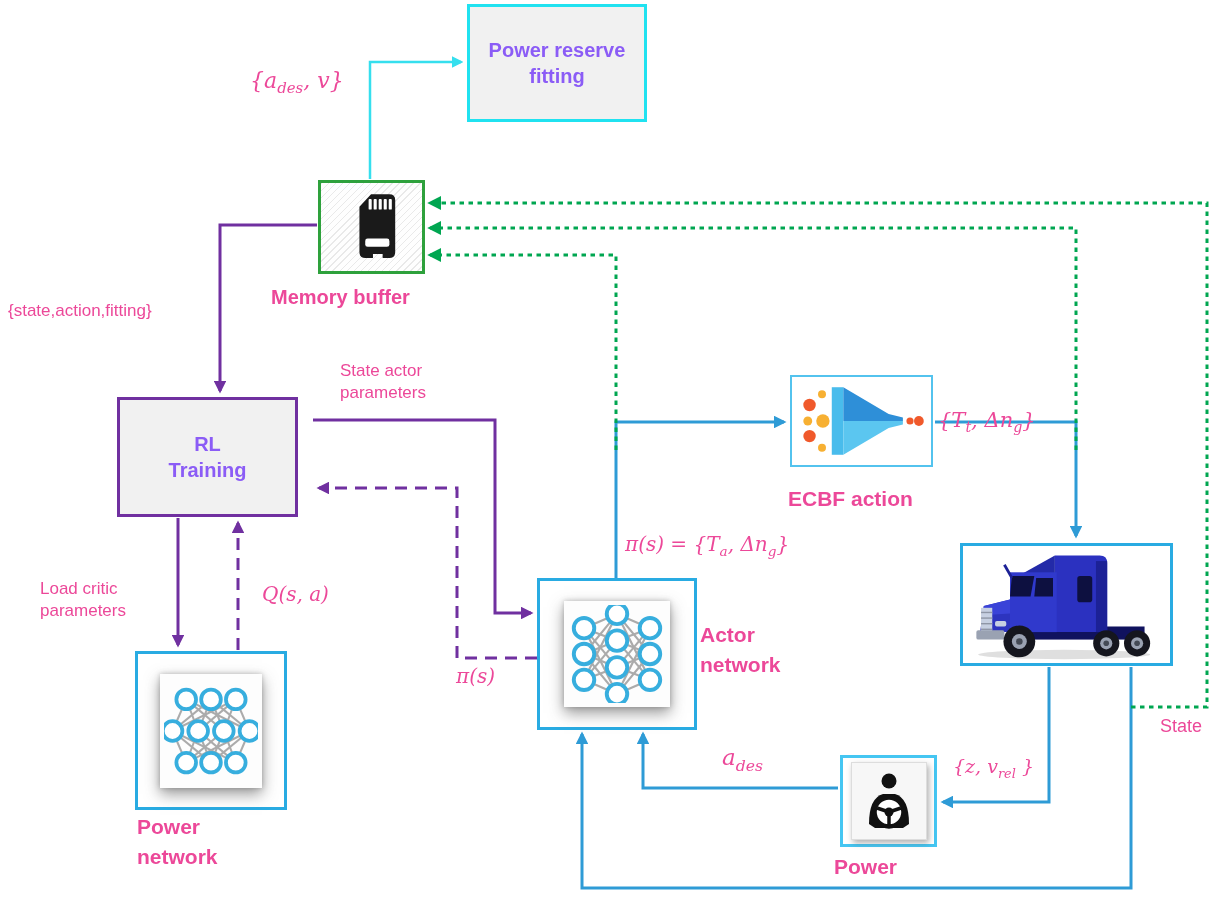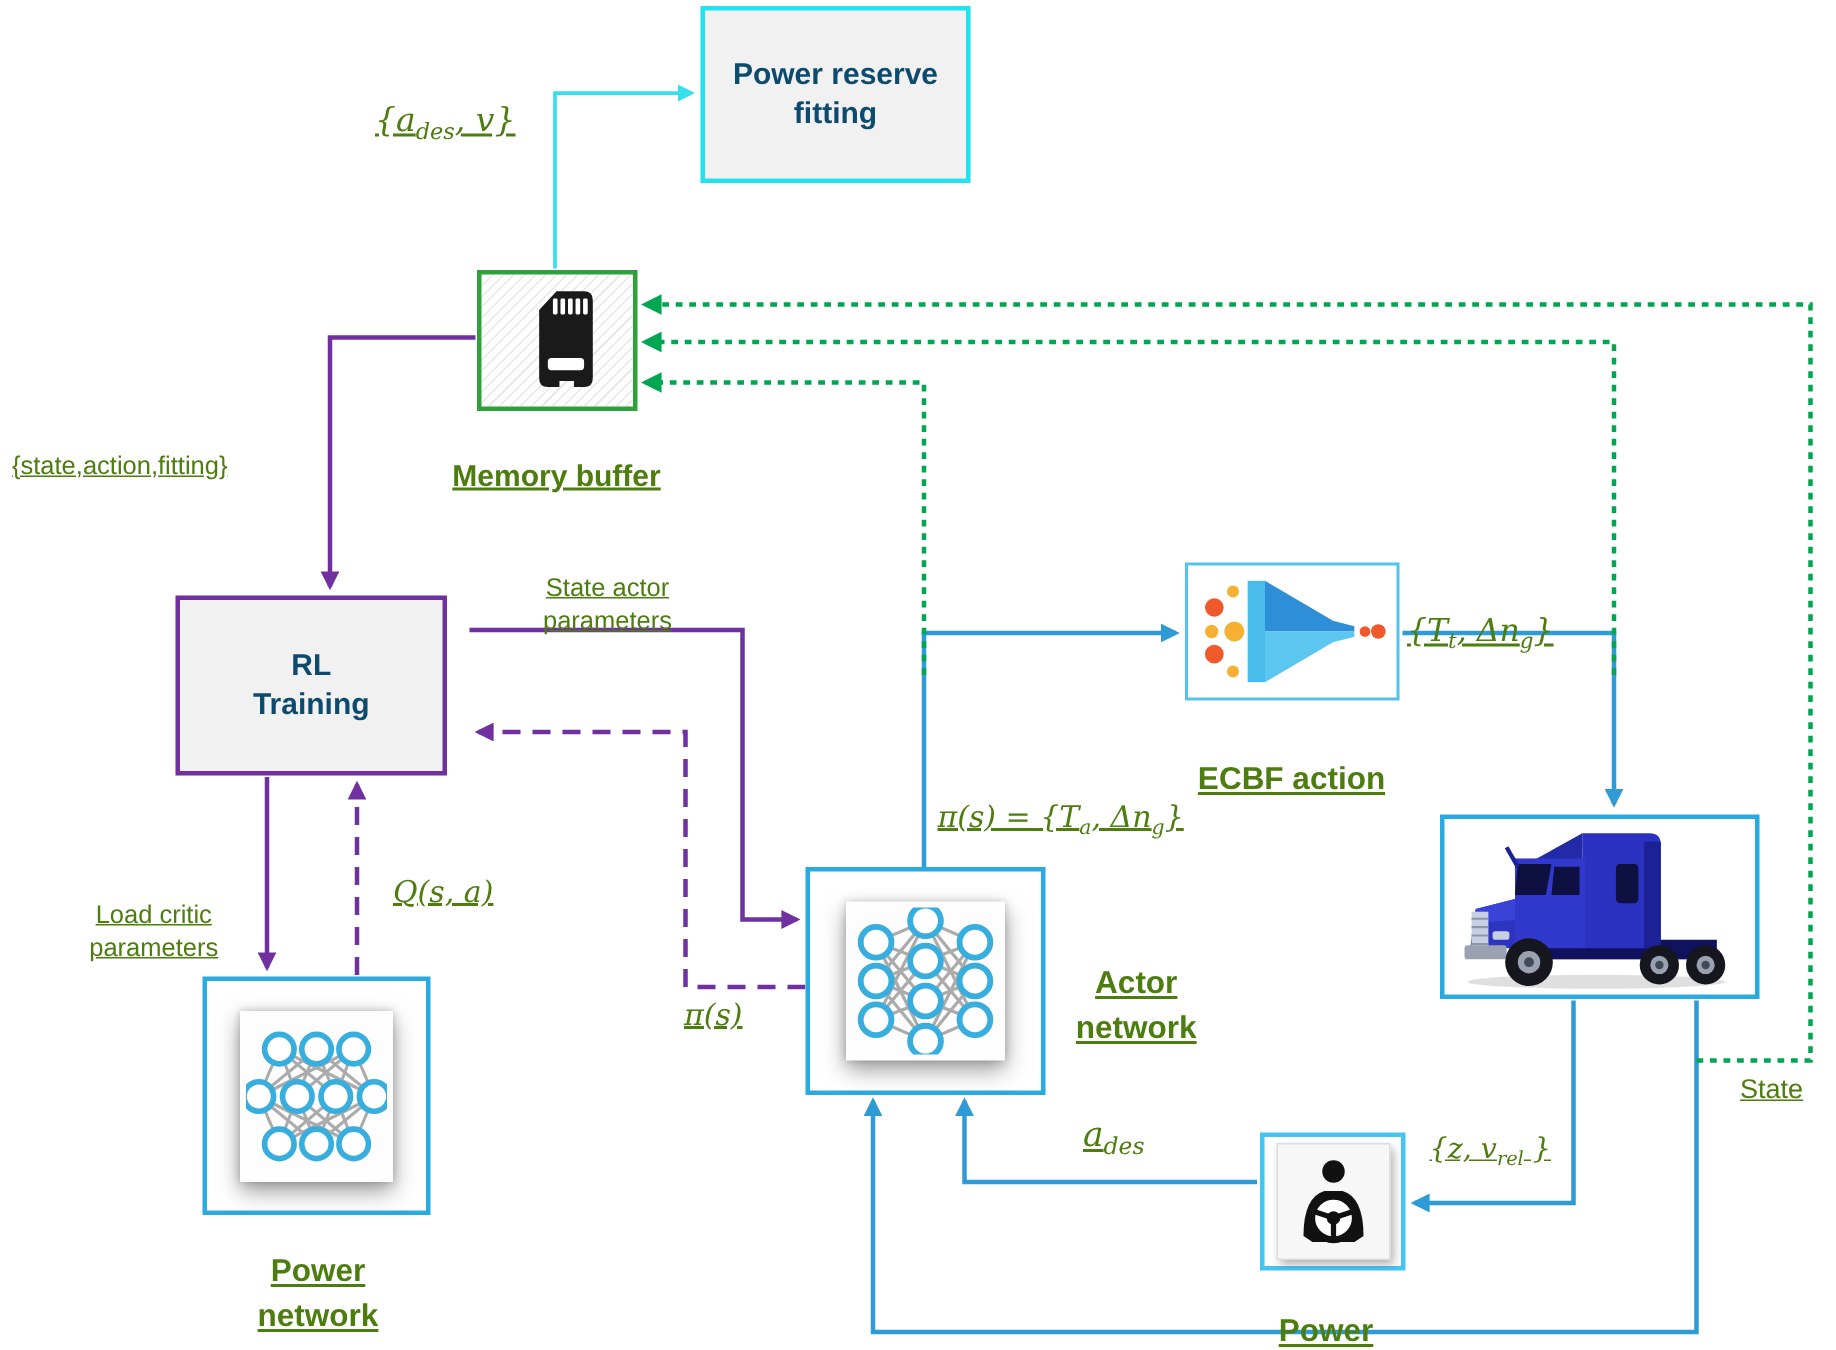--- a/index.html
+++ b/index.html
@@ -1,26 +1,26 @@
 <!DOCTYPE html>
 <html><head>
 <meta charset="utf-8">
 <style>
   html,body{margin:0;padding:0;background:#fff;}
   #canvas{position:relative;width:1224px;height:900px;background:#fff;overflow:hidden;
           font-family:"Liberation Sans",sans-serif;}
   #wires{position:absolute;left:0;top:0;z-index:1;}
   .box{position:absolute;box-sizing:border-box;z-index:2;display:flex;align-items:center;justify-content:center;background:#fff;}
   .fillgray{background:#F1F1F1;}
-  .boxlabel{font-weight:bold;color:#0c4a6e;text-align:center;white-space:pre-line;line-height:1.32;}
-  .lbl{position:absolute;z-index:3;color:#4d7c0f;text-decoration:underline;}
+  .boxlabel{font-weight:bold;color:#8b5cf6;text-align:center;white-space:pre-line;line-height:1.32;}
+  .lbl{position:absolute;z-index:3;color:#ec4899;}
   .sans{font-family:"Liberation Sans",sans-serif;}
   .math{font-family:"DejaVu Serif","Liberation Serif",serif;font-style:italic;}
   .math sub{font-size:68%;font-style:italic;}
-  .center{text-align:center;margin-top:21px;}
+  .center{text-align:left;}
   .pre{white-space:pre-line;}
   .panel{background:#fdfdfd;box-shadow:0 6px 14px rgba(70,70,70,.55),0 0 5px rgba(90,90,90,.35);
          display:flex;align-items:center;justify-content:center;}
   #memory-box{background-color:#fefefe;
     background-image:repeating-linear-gradient(135deg,#e9e9e9 0 1px,transparent 1px 5px);}
 </style>
 </head>
 <body>
 
 <div id="canvas">

